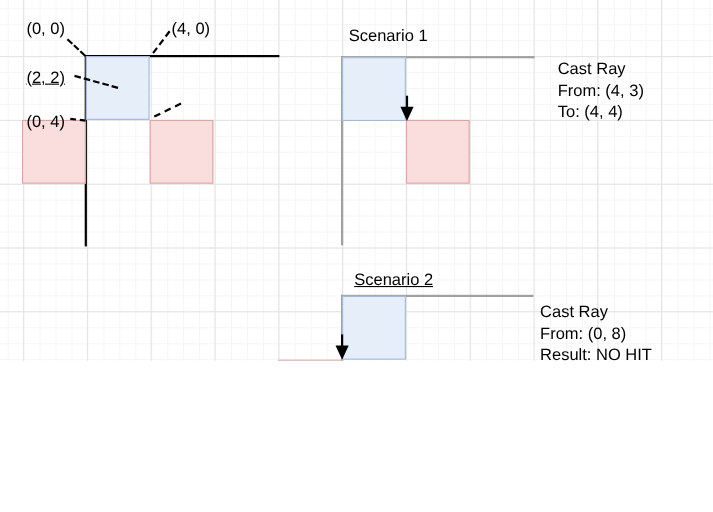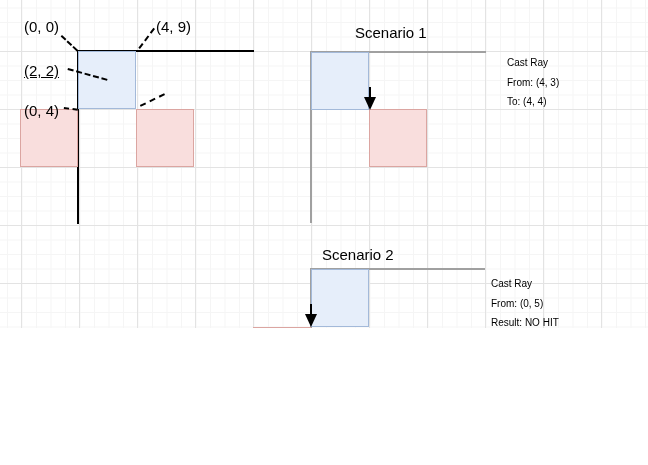--- a/index.html
+++ b/index.html
@@ -30,70 +30,70 @@
   .vline{position:absolute; width:2px;}
   .black{background:var(--axis-black);}
   .gray{background:var(--axis-gray);}
   .lbl{position:absolute; font-size:15px; color:var(--text); white-space:nowrap; line-height:15px;}
   .title{position:absolute; font-size:15px; color:var(--text); white-space:nowrap;}
   .dash{position:absolute; border-top:2px dashed var(--axis-black); transform-origin:0 0; height:0;}
   .arrow-stem{position:absolute; width:2px; background:var(--arrow);}
   .arrow-head{position:absolute; width:0; height:0;
     border-left:6px solid transparent; border-right:6px solid transparent;
     border-top:13px solid var(--arrow);}
-  .castray{position:absolute; font-size:10px; color:var(--text); line-height:19.5px; white-space:nowrap;}
+  .castray{position:absolute; font-size:15px; color:var(--text); line-height:19.5px; white-space:nowrap;}
 </style>
 </head>
 <body>
 
 <div id="canvas">
 
   <div>
     <div class="hline black abs" style="left:77px; top:50px; width:177px;"></div>
     <div class="vline black abs" style="left:77px; top:50px; height:174px;"></div>
 
     <div class="sq blue" style="left:78px; top:51px;"></div>
     <div class="sq pink" style="left:20px; top:109px;"></div>
     <div class="sq pink" style="left:136px; top:109px;"></div>
 
     <div class="lbl" style="left:24px; top:19px;">(0, 0)</div>
-    <div class="lbl" style="left:156px; top:19px;">(4, 9)</div>
+    <div class="lbl" style="left:156px; top:19px;">(4, 0)</div>
     <div class="lbl" style="left:24px; top:63px;text-decoration:underline;">(2, 2)</div>
     <div class="lbl" style="left:24px; top:103px;">(0, 4)</div>
 
     <div class="dash" style="left:62px; top:35px; width:22px; transform:rotate(43deg);"></div>
     <div class="dash" style="left:155px; top:29px; width:25px; transform:rotate(127deg);"></div>
     <div class="dash" style="left:68px; top:68px; width:41px; transform:rotate(15.4deg);"></div>
     <div class="dash" style="left:165px; top:95px; width:27px; transform:rotate(154deg);"></div>
     <div class="dash" style="left:64px; top:107px; width:14px; transform:rotate(7deg);"></div>
   </div>
 
   <div>
-    <div class="title" style="left:317px; top:24px;margin-left:38px;">Scenario 1</div>
+    <div class="title" style="left:317px; top:24px;">Scenario 1</div>
     <div class="hline gray abs" style="left:310px; top:51px; width:176px;"></div>
     <div class="vline gray abs" style="left:310px; top:51px; height:172px;"></div>
     <div class="sq blue" style="left:311px; top:52px;"></div>
     <div class="sq pink" style="left:369px; top:109px;"></div>
     <div class="arrow-stem" style="left:369px; top:87px; height:13px;"></div>
     <div class="arrow-head" style="left:364px; top:97px;"></div>
     <div class="castray" style="left:507px; top:53px;">
       <div>Cast Ray</div>
       <div>From: (4, 3)</div>
       <div>To: (4, 4)</div>
     </div>
   </div>
 
   <div>
-    <div class="title" style="left:322px; top:246px;">Scenario 2</div>
+    <div class="title" style="left:322px; top:246px;text-decoration:underline;">Scenario 2</div>
     <div class="hline gray abs" style="left:310px; top:268px; width:175px;"></div>
     <div class="vline gray abs" style="left:310px; top:268px; height:175px;"></div>
     <div class="sq blue" style="left:311px; top:269px;"></div>
     <div class="sq pink" style="left:253px; top:327px;"></div>
     <div class="arrow-stem" style="left:310px; top:304px; height:13px;"></div>
     <div class="arrow-head" style="left:305px; top:314px;"></div>
     <div class="castray" style="left:491px; top:274px;">
       <div>Cast Ray</div>
-      <div>From: (0, 5)</div>
+      <div>From: (0, 8)</div>
       <div>Result: NO HIT</div>
     </div>
   </div>
 
 </div>
 
 </body></html>

